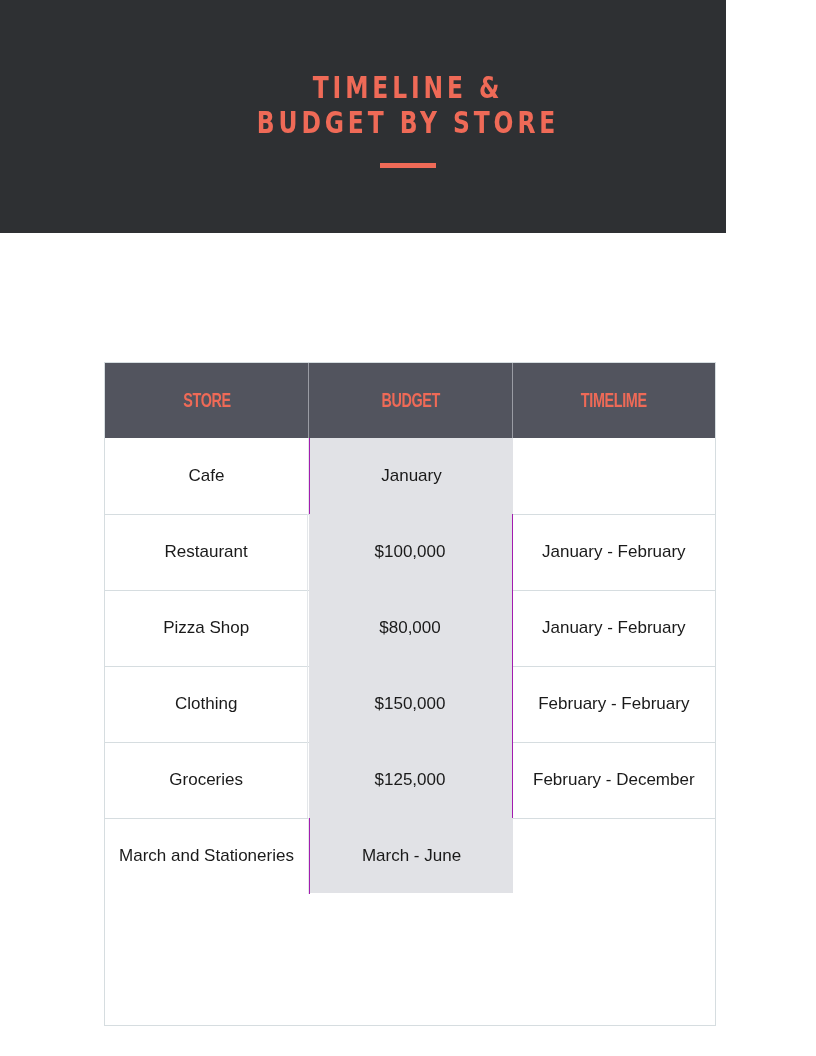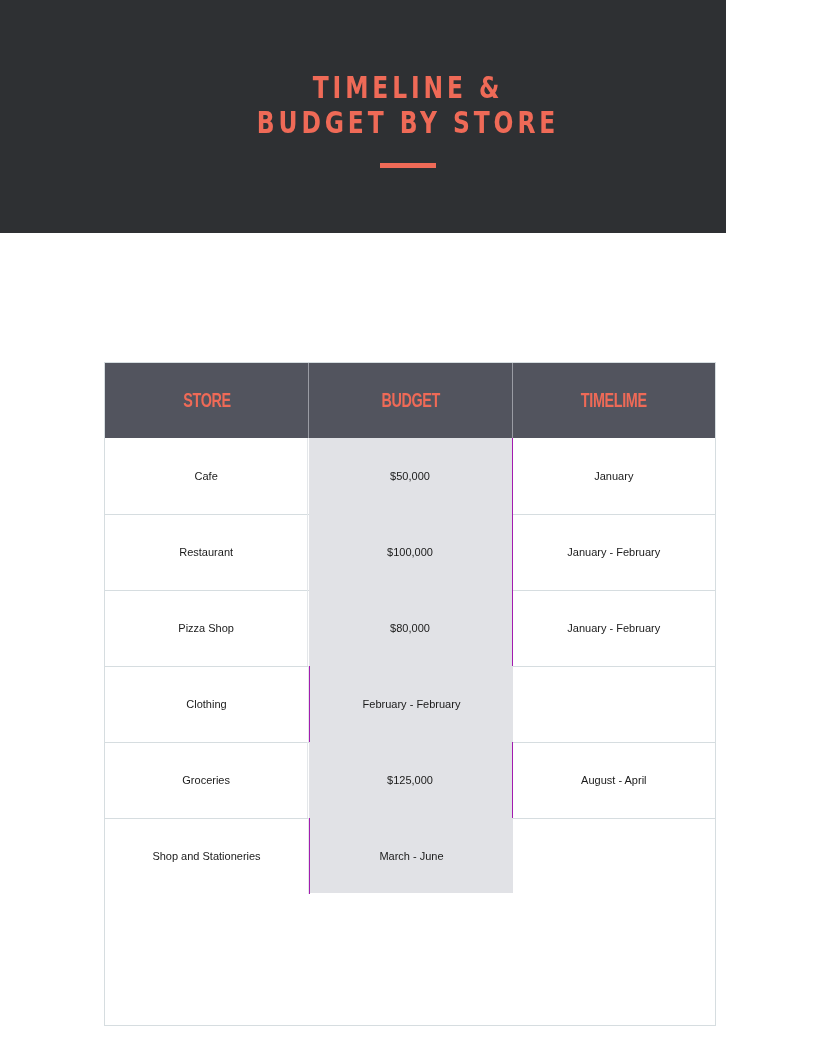--- a/index.html
+++ b/index.html
@@ -102,21 +102,21 @@
       background: #d6dde0;
     }
     .td {
       width: 204px;
       height: 76px;
       display: flex;
       align-items: center;
       justify-content: center;
       color: #1a1a1a;
       font-family: "Liberation Sans", sans-serif;
-      font-size: 11px;
+      font-size: 17px;
       position: relative;
       z-index: 1;
     }
     .td.budget { background: transparent; }
     .td.store { border-right: 1px solid #e4e7ea; }
     .td.timeline { border-left: 1px solid #a21caf; text-align: right; }
   </style>
 </head>
 <body>
 
@@ -139,40 +139,40 @@
         <span>BUDGET</span>
       </div>
     <div class="th">
         <span>TIMELIME</span>
       </div>
   </div>
 
   <div class="tbody">
     <div class="tr">
       <div class="td store">Cafe</div>
-      <div class="td budget">$50,000</div>
       <div class="td timeline">January</div>
     </div>
     <div class="tr">
       <div class="td store">Restaurant</div>
       <div class="td budget">$100,000</div>
       <div class="td timeline">January - February</div>
     </div>
     <div class="tr">
       <div class="td store">Pizza Shop</div>
       <div class="td budget">$80,000</div>
       <div class="td timeline">January - February</div>
     </div>
     <div class="tr">
       <div class="td store">Clothing</div>
+      <div class="td budget">$150,000</div>
       <div class="td timeline">February - February</div>
     </div>
     <div class="tr">
       <div class="td store">Groceries</div>
       <div class="td budget">$125,000</div>
-      <div class="td timeline">August - April</div>
+      <div class="td timeline">February - December</div>
     </div>
     <div class="tr">
-      <div class="td store">Shop and Stationeries</div>
+      <div class="td store">March and Stationeries</div>
       <div class="td timeline">March - June</div>
     </div>
   </div>
 </div>
 
 </body></html>

